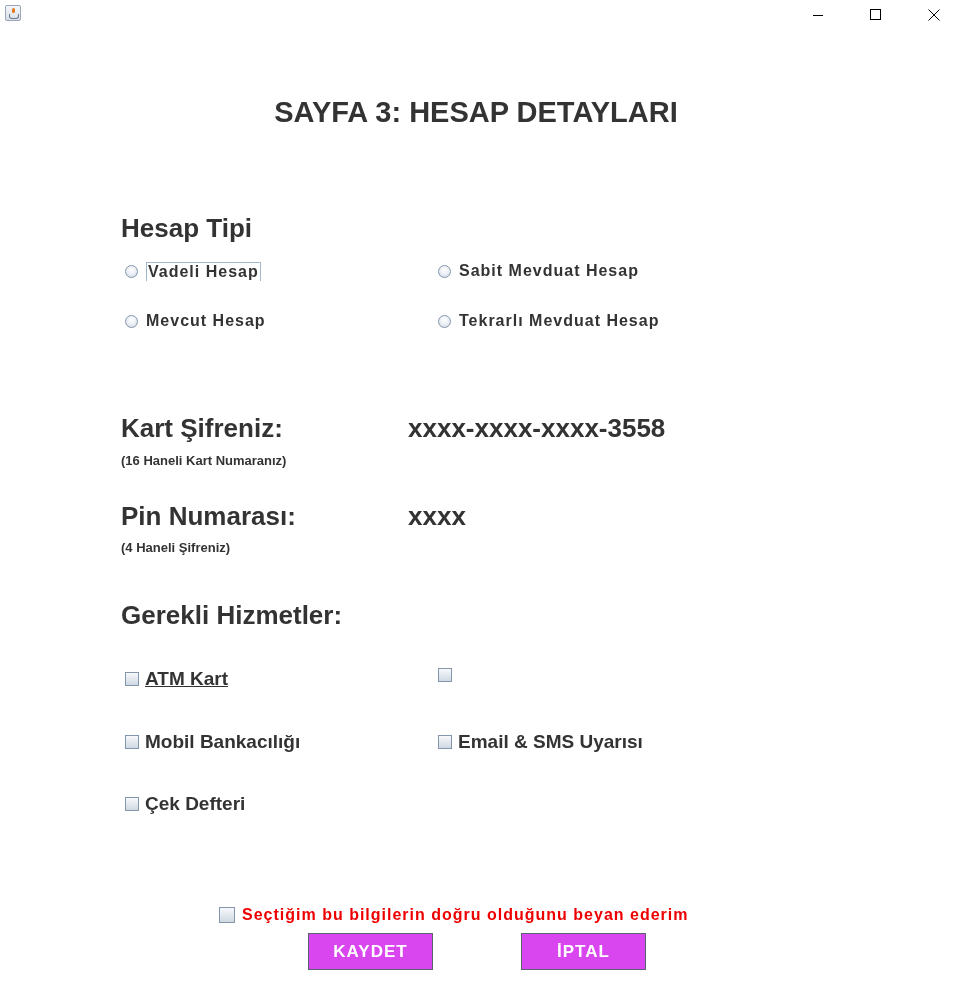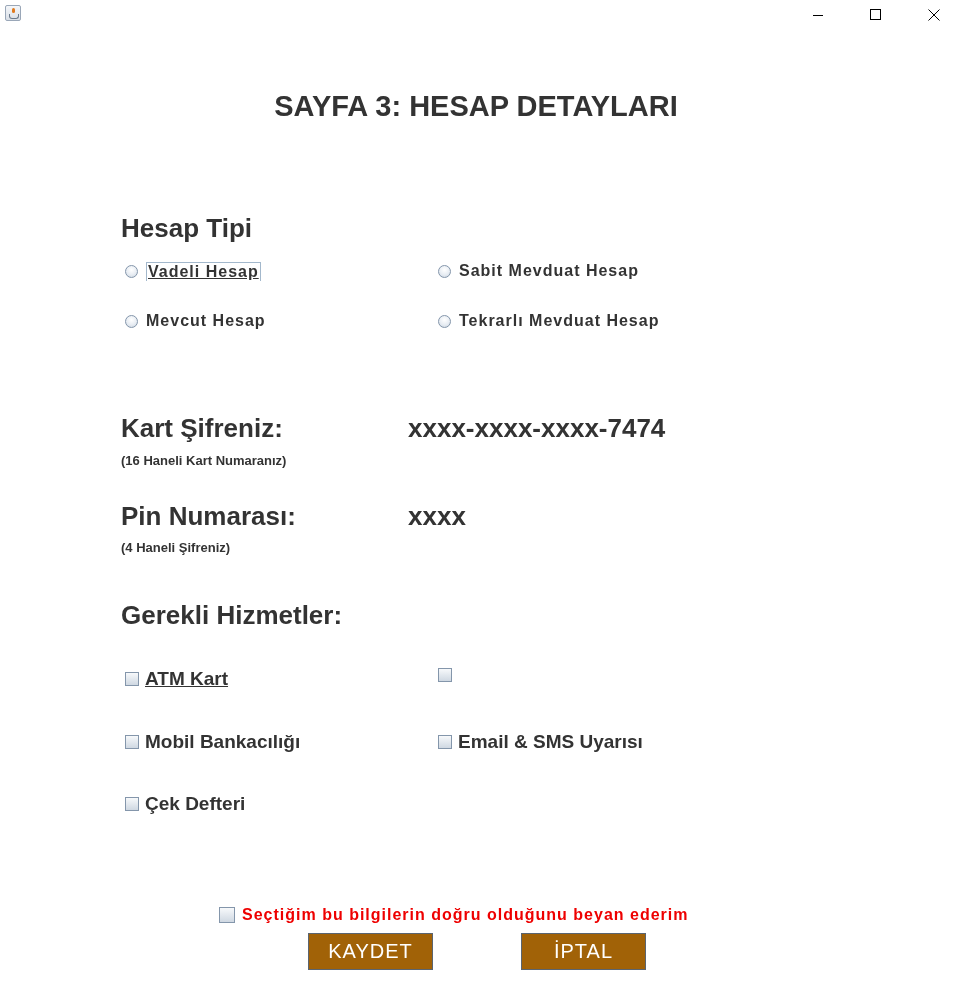--- a/index.html
+++ b/index.html
@@ -12,44 +12,44 @@
   .app-icon {
     left:5px; top:5px; width:16px; height:16px; border:1px solid #9aa7b8; border-radius:2px;
     background:linear-gradient(#f4f6f9,#d9dfe7); box-sizing:border-box;
   }
   .app-icon .cup { position:absolute; left:3px; top:8px; width:8px; height:4px; border:1px solid #6b7a8c; border-top:none; border-radius:0 0 3px 3px; }
   .app-icon .steam { position:absolute; left:6px; top:2px; width:3px; height:5px; background:#e07a1f; border-radius:2px; }
   .win-btn { top:0; width:46px; height:30px; display:flex; align-items:center; justify-content:center; cursor:pointer; }
   .win-min { left:795px; }
   .win-max { left:853px; }
   .win-close { left:911px; }
-  .page-title { left:0; width:958px; top:90px; text-align:center; font-size:29px; font-weight:bold; padding-left:0; }
+  .page-title { left:0; width:958px; top:96px; text-align:center; font-size:29px; font-weight:bold; padding-left:0; }
   .page-title span { position:relative; left:-3px; }
   .section-h { font-size:26px; font-weight:bold; }
   .radio { display:flex; align-items:center; cursor:pointer; }
   .radio .dot {
     width:13px; height:13px; border-radius:50%; border:1px solid #8496ab; box-sizing:border-box;
     background:radial-gradient(circle at 50% 35%, #ffffff 0%, #e8edf3 55%, #c9d3de 100%);
     margin-right:8px;
   }
   .radio .lbl { font-size:16px; font-weight:bold; letter-spacing:1px; color:#333; }
-  .focus-box { border:1px solid #a3b8cc; border-bottom:none; padding:0 1px;text-decoration:underline; }
+  .focus-box { border:1px solid #a3b8cc; border-bottom:none; padding:0 1px; }
   .big-label { font-size:26px; font-weight:bold; }
   .small-note { font-size:13px; font-weight:bold; }
   .value { font-size:26px; font-weight:bold; }
   .check { display:flex; align-items:center; cursor:pointer; }
   .check .box {
     width:14px; height:14px; border:1px solid #8496ab; box-sizing:border-box;
     background:linear-gradient(#f7f9fb,#cfd8e2); margin-right:6px;
   }
   .check .lbl { font-size:19px; font-weight:bold; color:#333; }
   .declare .lbl { color:#ee0000; font-size:16px; letter-spacing:1px; }
   .declare .box { width:16px; height:16px; margin-right:7px; }
   .btn {
-    background:#a16207; color:#fff; font-weight:normal; font-size:20px; letter-spacing:1px;
+    background:#d946ef; color:#fff; font-weight:bold; font-size:17px; letter-spacing:1px;
     display:flex; align-items:center; justify-content:center; box-sizing:border-box;
     border:1px solid #5a6470; cursor:pointer; height:37px;
   }
 </style>
 </head>
 <body>
 
 <div class="abs titlebar">
   <div class="abs app-icon">
     <div class="steam"></div>
@@ -89,21 +89,21 @@
   <span class="dot"></span>
   <span class="lbl">Mevcut Hesap</span>
 </div>
 <div class="abs radio" style="left:438px; top:312px;">
   <span class="dot"></span>
   <span class="lbl">Tekrarlı Mevduat Hesap</span>
 </div>
 
 <div class="abs big-label" style="left:121px; top:413px;">Kart Şifreniz:</div>
 <div class="abs small-note" style="left:121px; top:453px;">(16 Haneli Kart Numaranız)</div>
-<div class="abs value" style="left:408px; top:413px;">xxxx-xxxx-xxxx-7474</div>
+<div class="abs value" style="left:408px; top:413px;">xxxx-xxxx-xxxx-3558</div>
 
 <div class="abs big-label" style="left:121px; top:501px;">Pin Numarası:</div>
 <div class="abs small-note" style="left:121px; top:540px;">(4 Haneli Şifreniz)</div>
 <div class="abs value" style="left:408px; top:501px;">xxxx</div>
 
 <div class="abs section-h" style="left:121px; top:600px;">Gerekli Hizmetler:</div>
 
 <div class="abs check" style="left:125px; top:668px;text-decoration:underline;">
   <span class="box"></span>
   <span class="lbl">ATM Kart</span>

